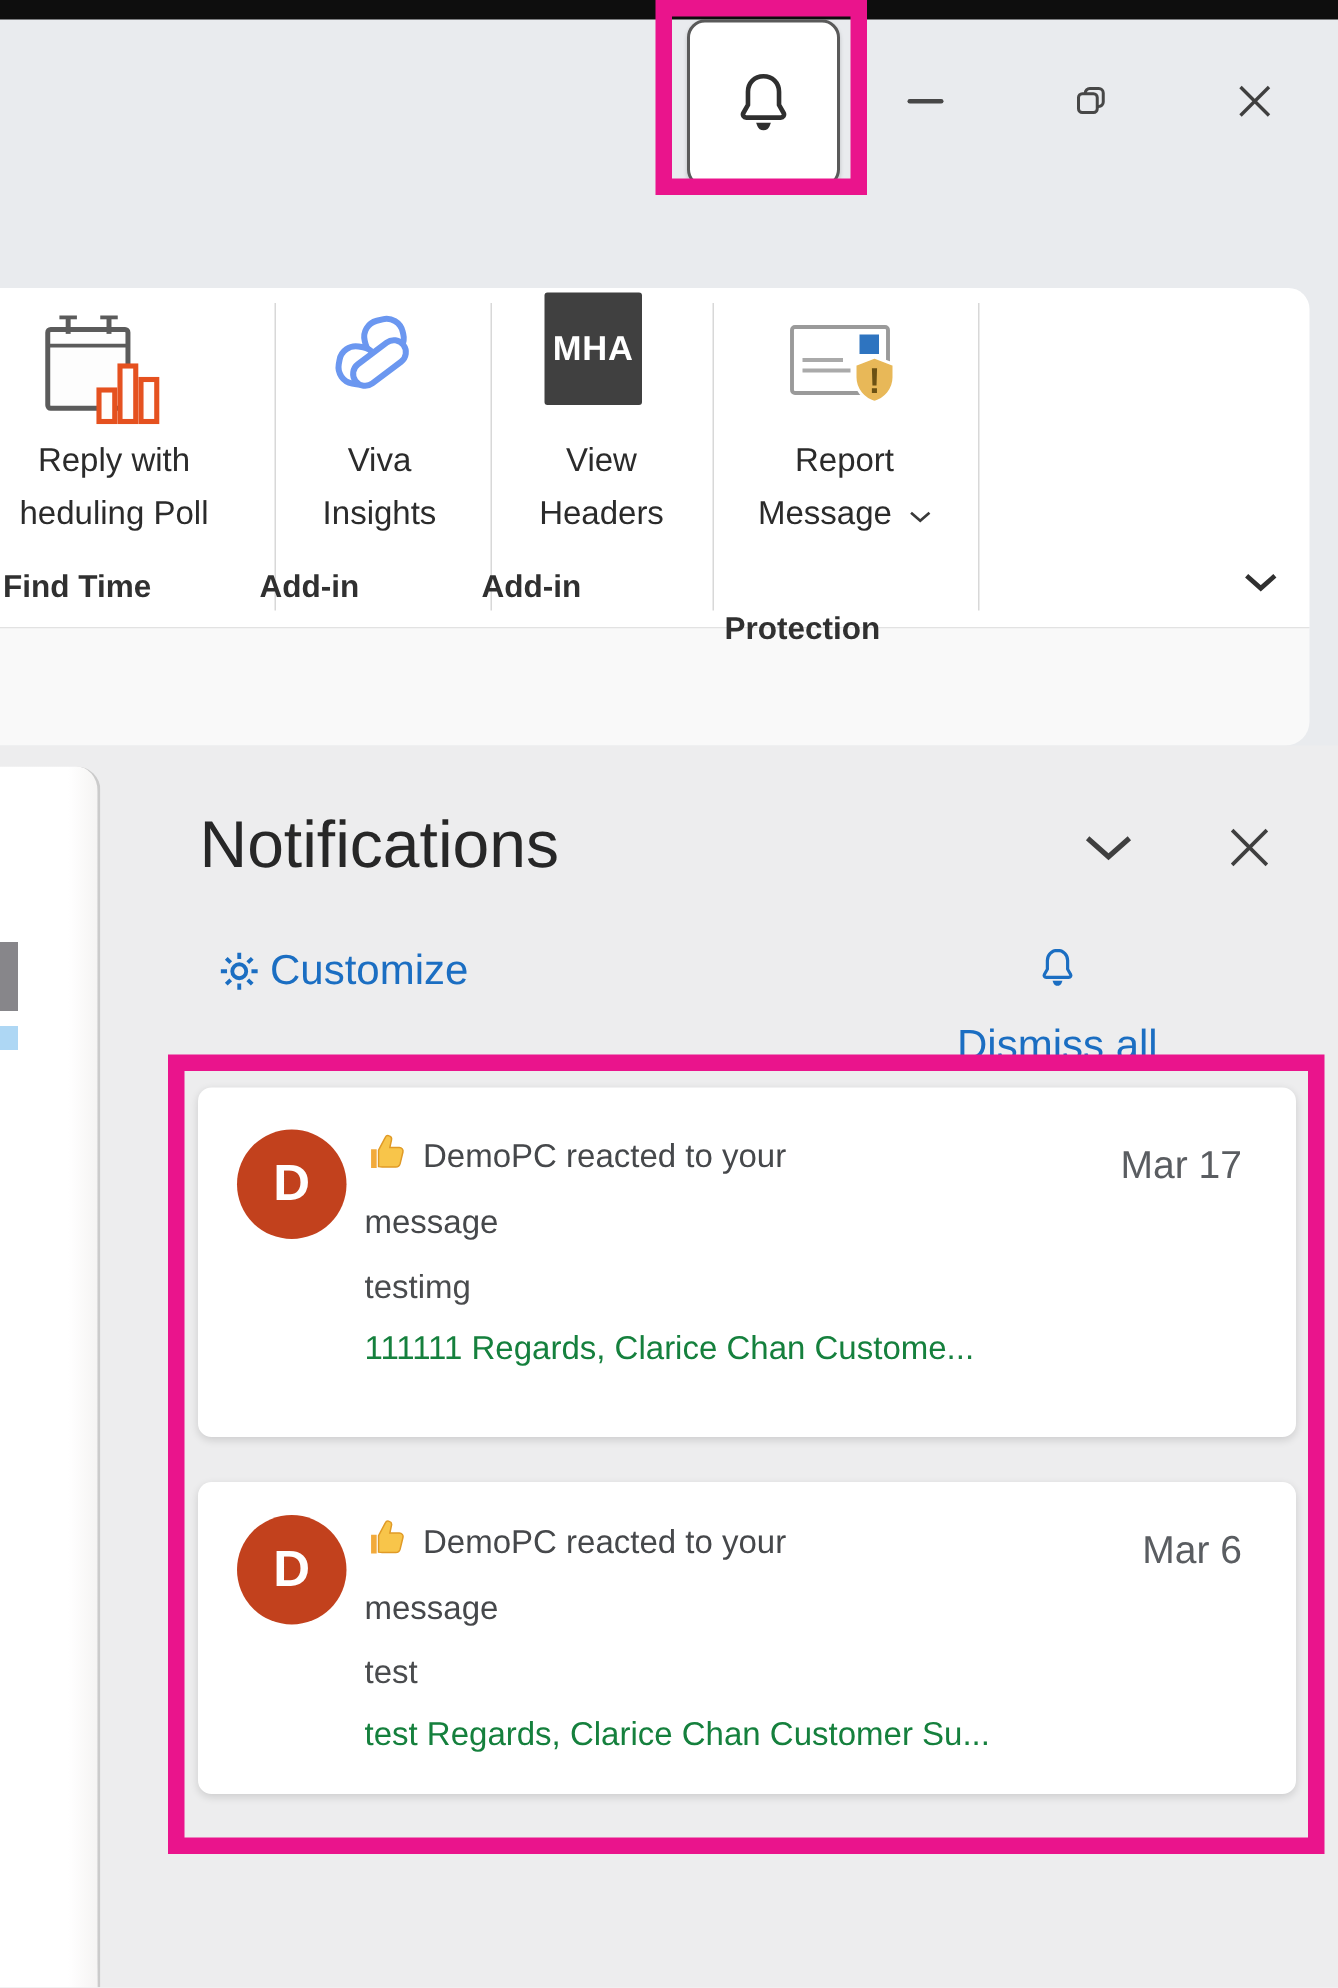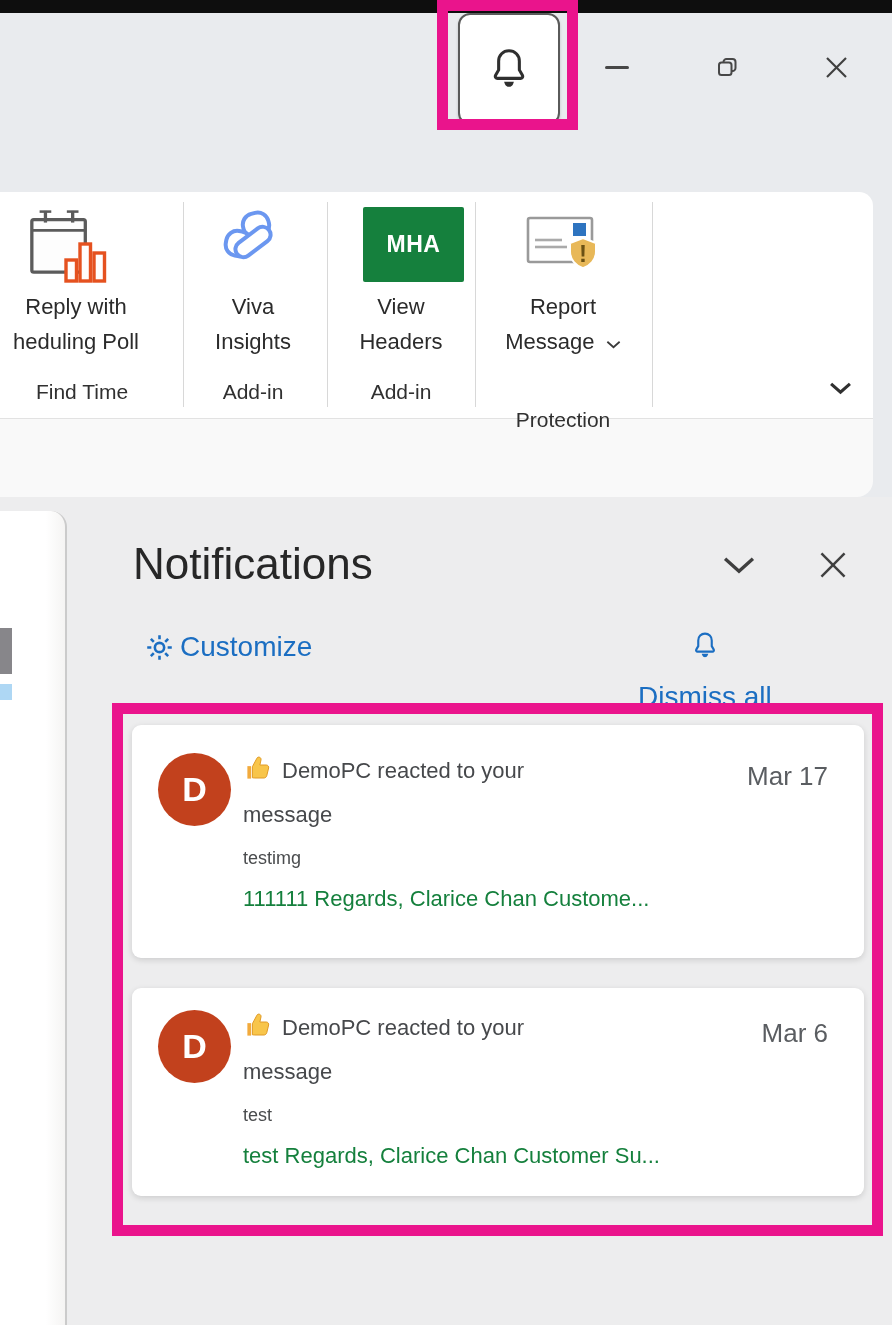--- a/index.html
+++ b/index.html
@@ -17,43 +17,43 @@
     border:2px solid #5a5a5a;border-radius:12px;box-sizing:border-box;
     display:flex;align-items:center;justify-content:center;
     box-shadow:0 2px 3px rgba(0,0,0,.18);
   }
   .win-min{left:605px;top:66px;width:24px;height:3px;background:#474747;border-radius:2px;}
   
   .ribbon-white{left:0;top:192px;width:873px;height:226px;background:#fff;border-radius:0 14px 0 0;}
   .ribbon-strip{left:0;top:418px;width:873px;height:79px;background:#f9f9f9;border-top:1px solid #e2e2e2;border-radius:0 0 16px 0;box-sizing:border-box;}
   .vsep{width:1px;background:#d8d8d8;top:202px;height:205px;}
   .rb-label{top:289px;text-align:center;font-size:22px;line-height:35px;color:#2b2b2b;white-space:nowrap;}
-  .rb-group{top:379px;text-align:center;font-size:21px;line-height:26px;font-weight:400;color:#303030;white-space:nowrap;}
-  .mha-badge{left:363px;top:207px;width:101px;height:75px;background:#15803d;border-radius:2px;
+  .rb-group{top:379px;text-align:left;font-size:21px;line-height:26px;font-weight:700;color:#303030;white-space:nowrap;}
+  .mha-badge{left:363px;top:195px;width:65px;height:75px;background:#404040;border-radius:2px;
     display:flex;align-items:center;justify-content:center;color:#fff;font-weight:700;font-size:23px;letter-spacing:.5px;}
   
   .panel-bg{left:0;top:497px;width:892px;height:828px;background:#ededee;}
   .left-col{left:0;top:511px;width:67px;height:814px;background:linear-gradient(to right,#ffffff 70%,#f5f4f3);
     border-right:2px solid #cbcbcb;border-radius:0 16px 0 0;box-sizing:border-box;}
   .frag1{left:0;top:628px;width:12px;height:46px;background:#87868a;}
   .frag2{left:0;top:684px;width:12px;height:16px;background:#aed7f4;}
   .panel-title{left:133px;top:541px;font-size:44px;line-height:46px;color:#272727;}
   .link-row{font-size:28px;color:#1b6ec2;white-space:nowrap;}
   
   .hl{border:11px solid #ea148c;box-sizing:border-box;background:transparent;pointer-events:none;}
   .hl-bell{left:437px;top:0;width:141px;height:130px;}
   .hl-cards{left:112px;top:703px;width:771px;height:533px;}
   
   .card{left:132px;width:732px;background:#fff;border-radius:9px;box-shadow:0 2px 6px rgba(0,0,0,.14);}
   .avatar{position:absolute;left:26px;top:28px;width:73px;height:73px;border-radius:50%;background:#c2411d;
     display:flex;align-items:center;justify-content:center;color:#fff;font-size:34px;font-weight:700;}
   .card-body{position:absolute;left:111px;top:24px;width:510px;}
   .card-title{font-size:22px;line-height:44px;color:#46484b;width:480px;}
   .thumb{display:inline-block;vertical-align:-5px;margin-right:9px;}
-  .card-subject{font-size:18px;line-height:42px;color:#4a4c4e;}
+  .card-subject{font-size:22px;line-height:42px;color:#4a4c4e;}
   .card-preview{font-size:22px;line-height:40px;color:#15803d;white-space:nowrap;}
   .card-date{position:absolute;right:36px;top:36px;font-size:26px;color:#5a5d61;}
   .clickable{cursor:pointer;}
   svg{display:block;}
 </style>
 </head>
 <body>
 
 <div class="screen">
 

